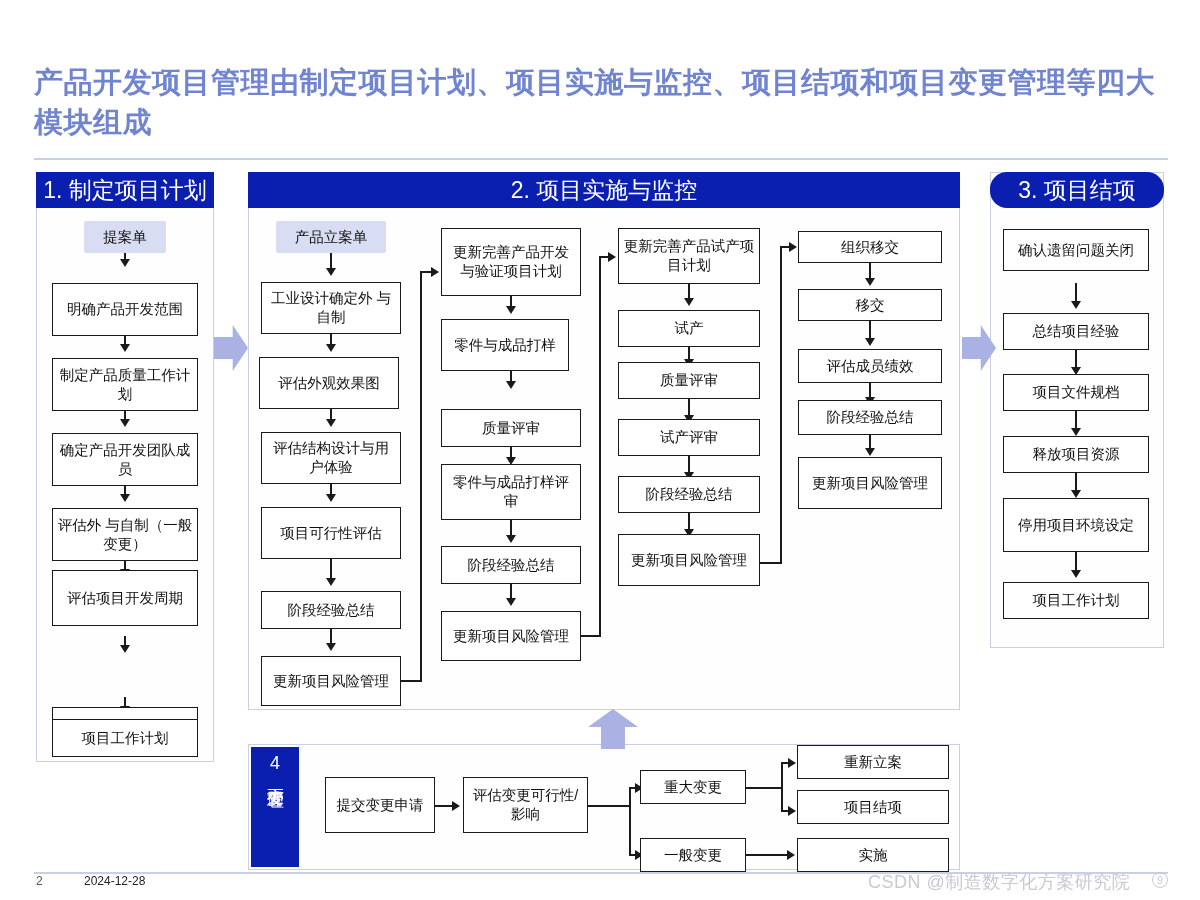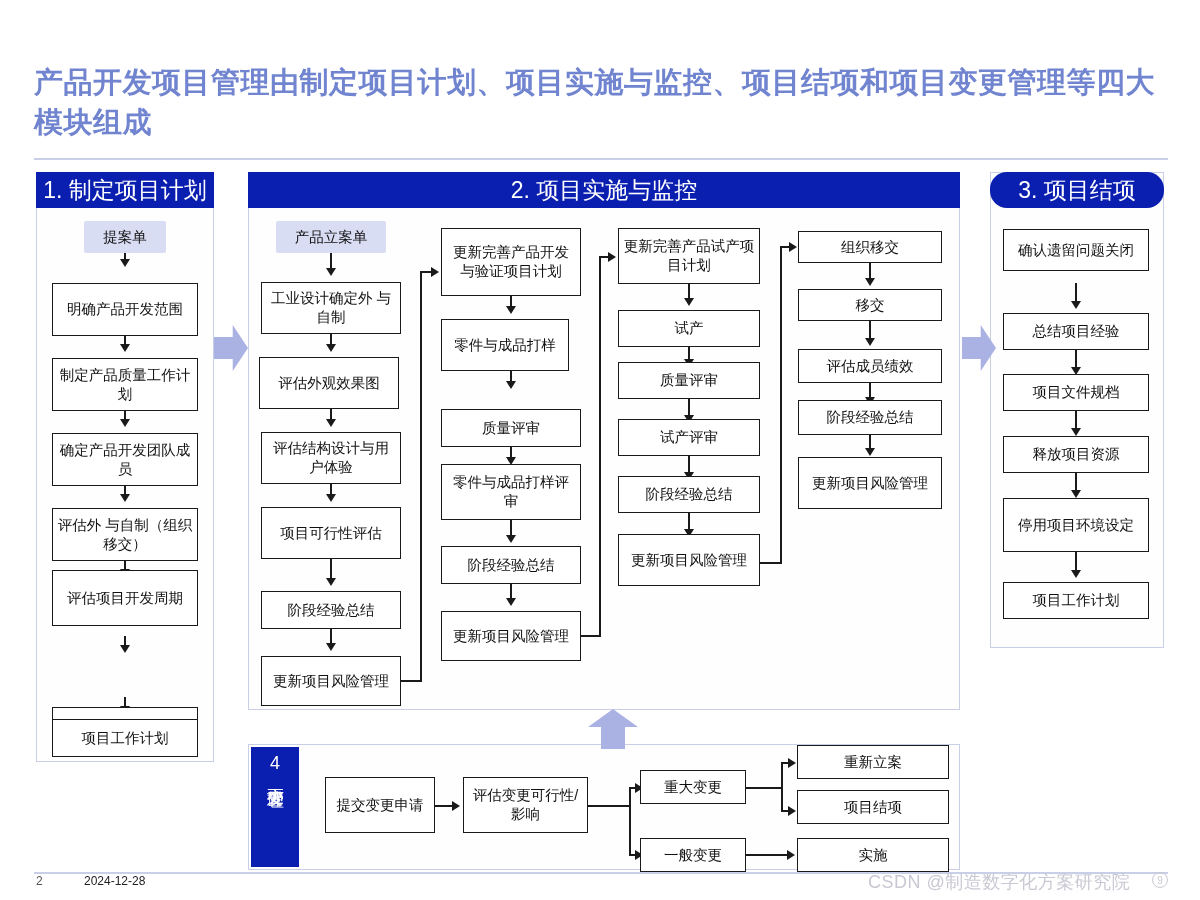--- a/index.html
+++ b/index.html
@@ -151,21 +151,21 @@
   <div class="arrow-d" style="left:120px; top:344px;"></div>
 
   <div class="box" style="left:52px; top:358px; width:146px; height:53px;">制定产品质量工作计划</div>
   <div class="vline" style="left:124px; top:411px; height:9px;"></div>
   <div class="arrow-d" style="left:120px; top:419px;"></div>
 
   <div class="box" style="left:52px; top:433px; width:146px; height:53px;">确定产品开发团队成员</div>
   <div class="vline" style="left:124px; top:486px; height:9px;"></div>
   <div class="arrow-d" style="left:120px; top:494px;"></div>
 
-  <div class="box" style="left:52px; top:508px; width:146px; height:53px;">评估外  与自制（组织移交）</div>
+  <div class="box" style="left:52px; top:508px; width:146px; height:53px;">评估外  与自制（一般变更）</div>
   <div class="vline" style="left:124px; top:561px; height:9px;"></div>
   <div class="arrow-d" style="left:120px; top:569px;"></div>
 
   <div class="box" style="left:52px; top:570px; width:146px; height:56px;">评估项目开发周期</div>
   <div class="vline" style="left:124px; top:636px; height:10px;"></div>
   <div class="arrow-d" style="left:120px; top:645px;"></div>
 
   <div class="box" style="left:52px; top:659px; width:146px; height:38px;margin-top:48px;">项目风险评估</div>
   <div class="vline" style="left:124px; top:697px; height:10px;"></div>
   <div class="arrow-d" style="left:120px; top:706px;"></div>

